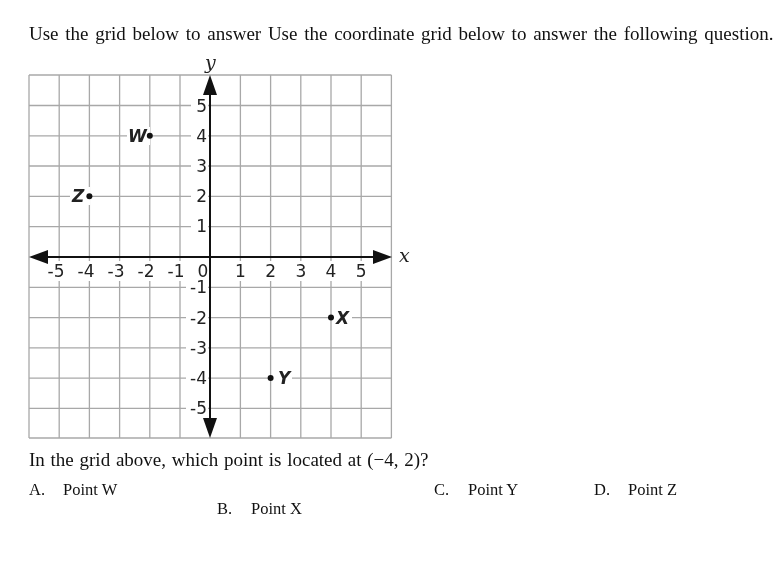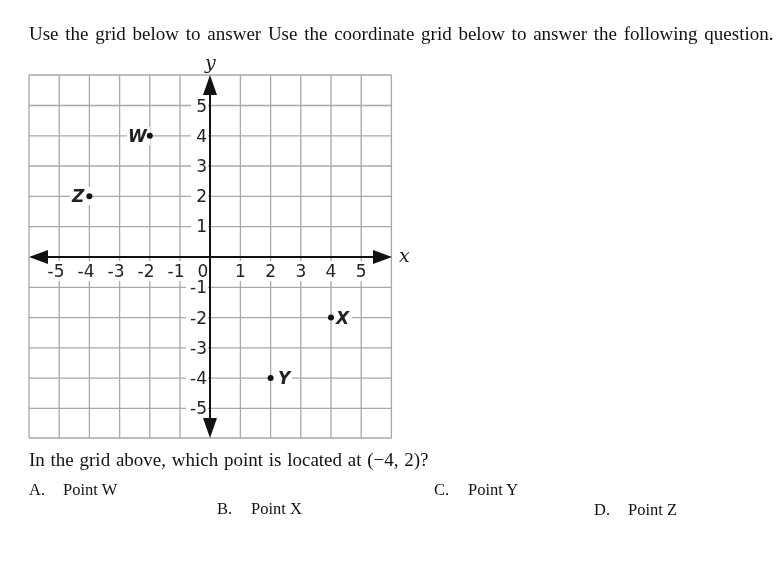--- a/index.html
+++ b/index.html
@@ -133,15 +133,15 @@
 
 <div class="choice" style="left:29px;">
   <span class="letter">A.</span><span>Point W</span>
 </div>
 <div class="choice" style="left:217px;margin-top:19px;">
   <span class="letter">B.</span><span>Point X</span>
 </div>
 <div class="choice" style="left:406px;margin-left:28px;">
   <span class="letter">C.</span><span>Point Y</span>
 </div>
-<div class="choice" style="left:594px;margin-top:20px;">
+<div class="choice" style="left:594px;">
   <span class="letter">D.</span><span>Point Z</span>
 </div>
 
 </body></html>

